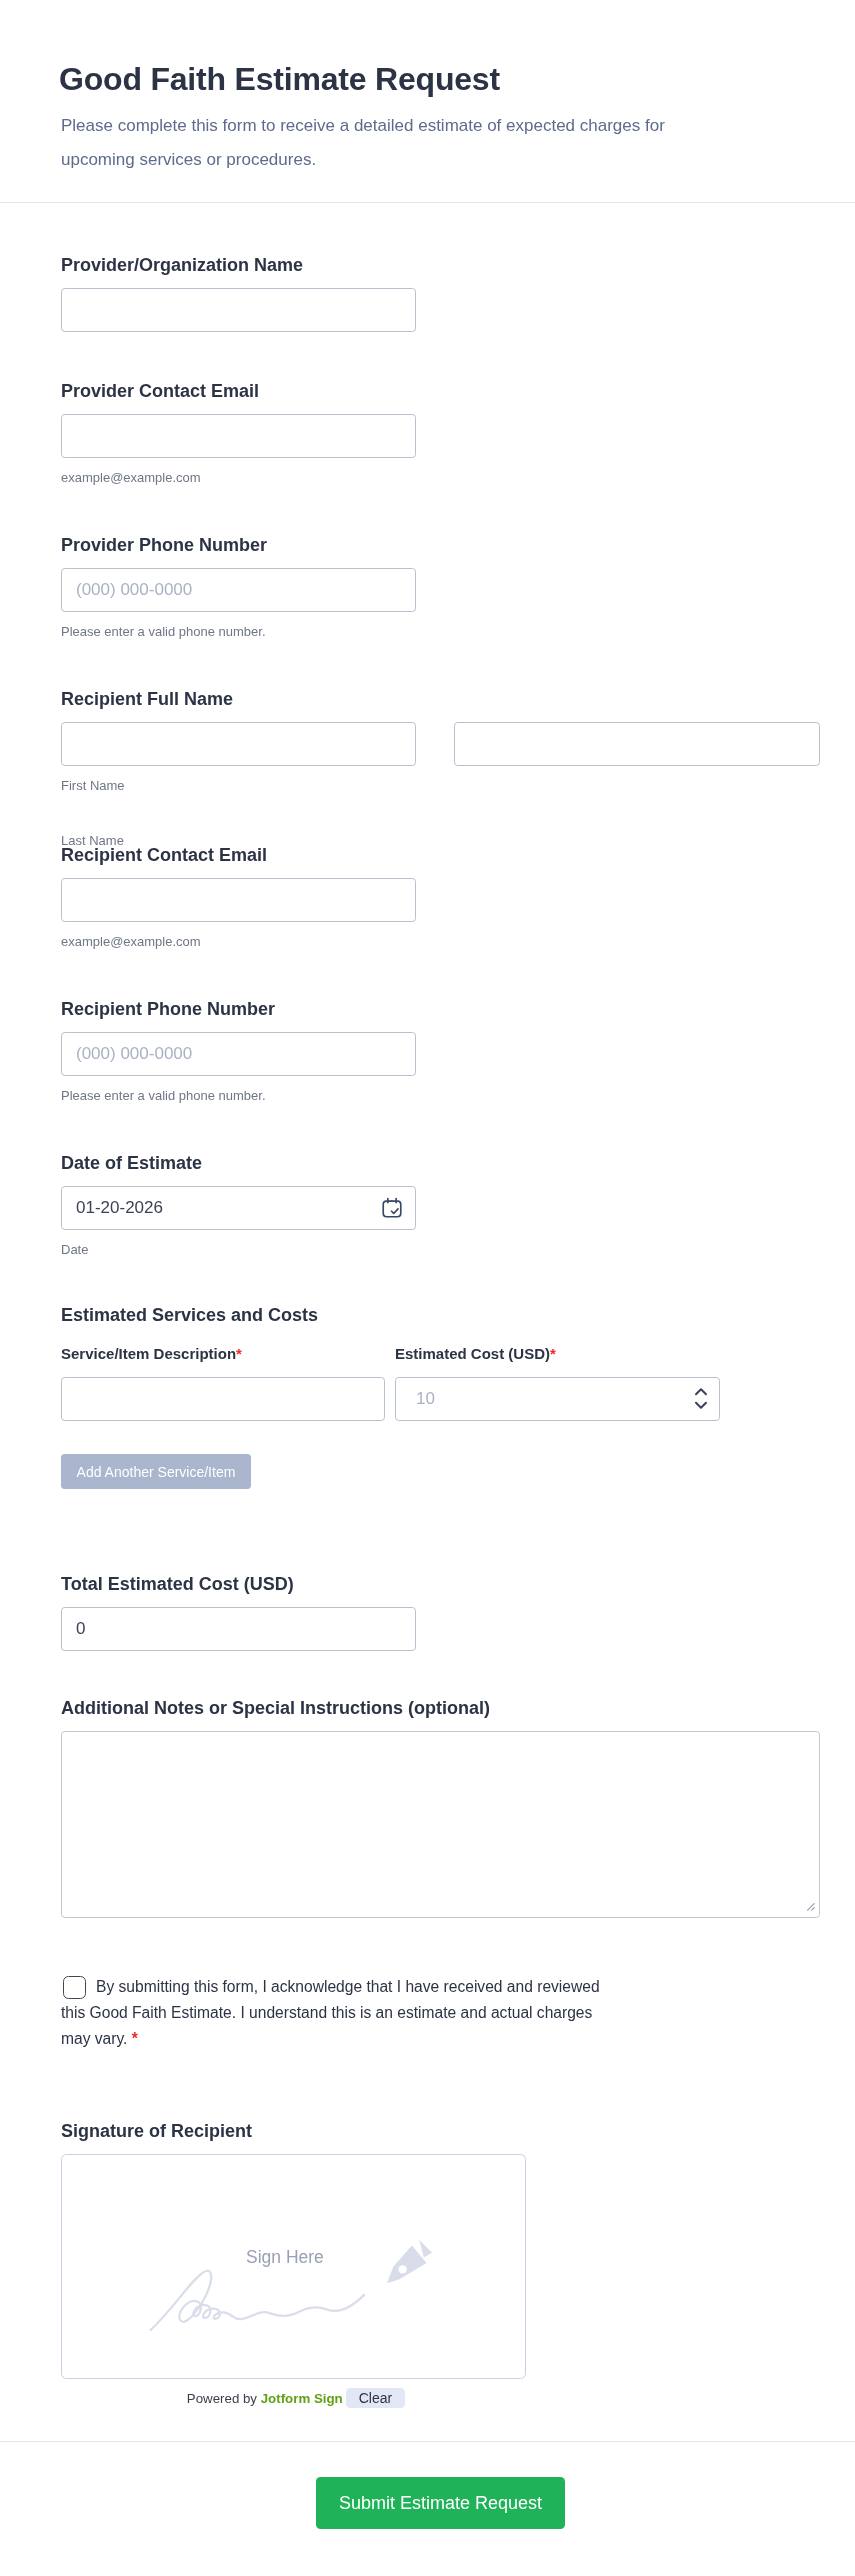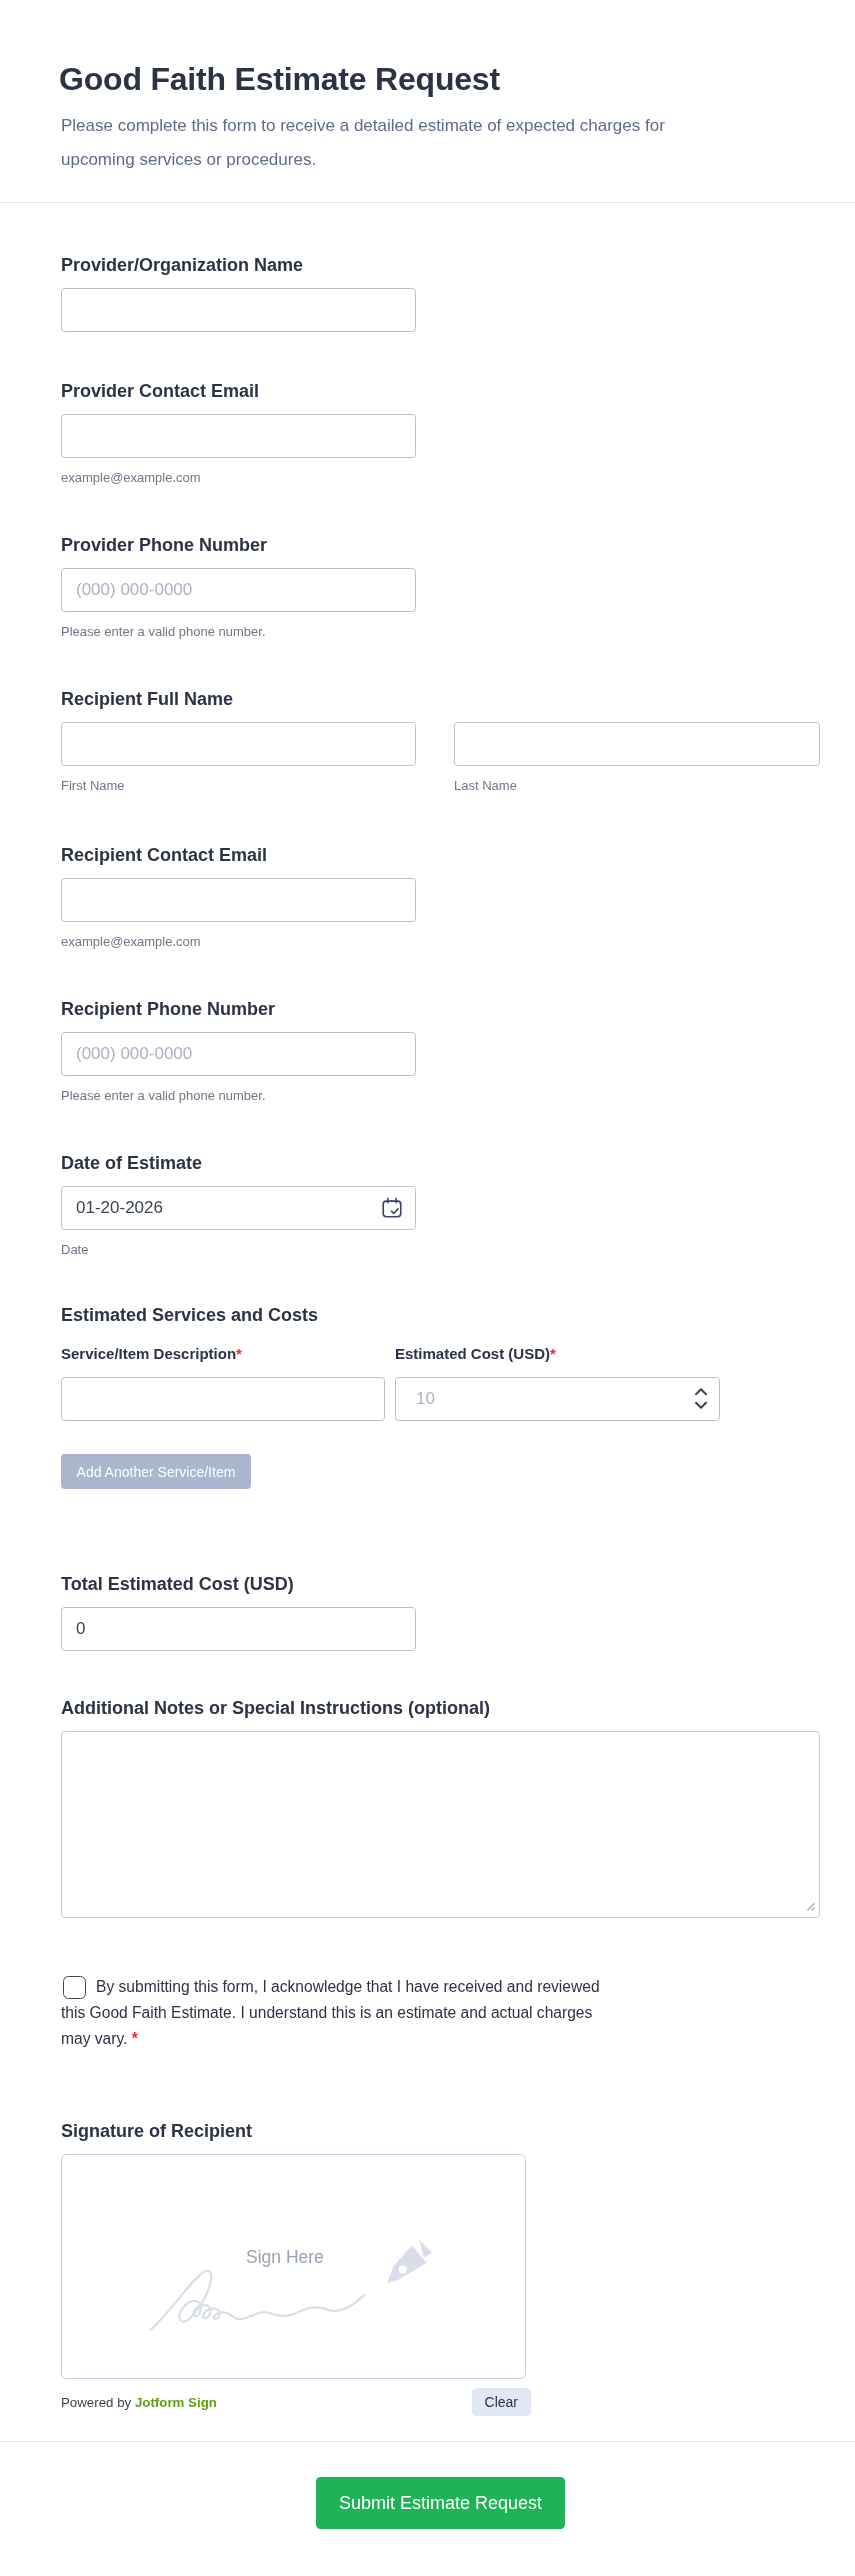--- a/index.html
+++ b/index.html
@@ -66,26 +66,26 @@
 
   .sigbox{
     position:relative;width:465px;height:225px;box-sizing:border-box;margin-top:12px;
     border:0.9px solid #c7d0e2;border-radius:5.5px;background:#fff;cursor:crosshair;
   }
   .sign-here{position:absolute;left:184px;top:92px;font-size:17.5px;color:#99a1b4;z-index:2;}
   .squiggle{position:absolute;left:85px;top:103px;z-index:1;}
   .pen{position:absolute;left:322px;top:83px;z-index:1;}
 
   .powered-row{
-    left:61px;top:2388px;width:470px;display:flex;justify-content:space-between;align-items:center;gap:3px;
+    left:61px;top:2388px;width:470px;display:flex;justify-content:center;align-items:center;gap:3px;
   }
   .powered-text{font-size:13.3px;color:#3a3f4c;}
   .powered-text b{color:#61a117;font-weight:700;}
   .clear-btn{
-    background:#e2e7f5;border:none;border-radius:4.6px;height:28px;padding:0 13px;cursor:pointer;
+    background:#e2e7f5;border:none;border-radius:4.6px;height:20px;padding:0 13px;cursor:pointer;
     font-family:"Liberation Sans",sans-serif;font-size:14px;color:#2c3345;
   }
   .submit-btn{
     left:316px;top:2477px;width:249px;height:52px;border:none;border-radius:4.6px;cursor:pointer;
     background:#1fb259;color:#ffffff;font-family:"Liberation Sans",sans-serif;
     font-size:18px;font-weight:500;
   }
 </style>
 </head>
 <body>
@@ -112,21 +112,21 @@
     <input class="tbox" type="text" placeholder="(000) 000-0000" style="">
     <div class="sublabel">Please enter a valid phone number.</div>
   </div>
 
   <div class="abs field" style="top:688px;">
     <div class="flabel">Recipient Full Name</div>
     <div class="cols">
       <input class="tbox" type="text" style="">
       <input class="tbox w2" type="text" style="">
     </div>
-    <div class="subrow" style="margin-top:12px;">
+    <div class="subrow" style="margin-top:12px;flex-direction:column;">
       <div class="sublabel c1">First Name</div>
       <div class="sublabel c2">Last Name</div>
     </div>
   </div>
 
   <div class="abs field" style="top:844px;">
     <div class="flabel">Recipient Contact Email</div>
     <input class="tbox" type="text" style="">
     <div class="sublabel">example@example.com</div>
   </div>

